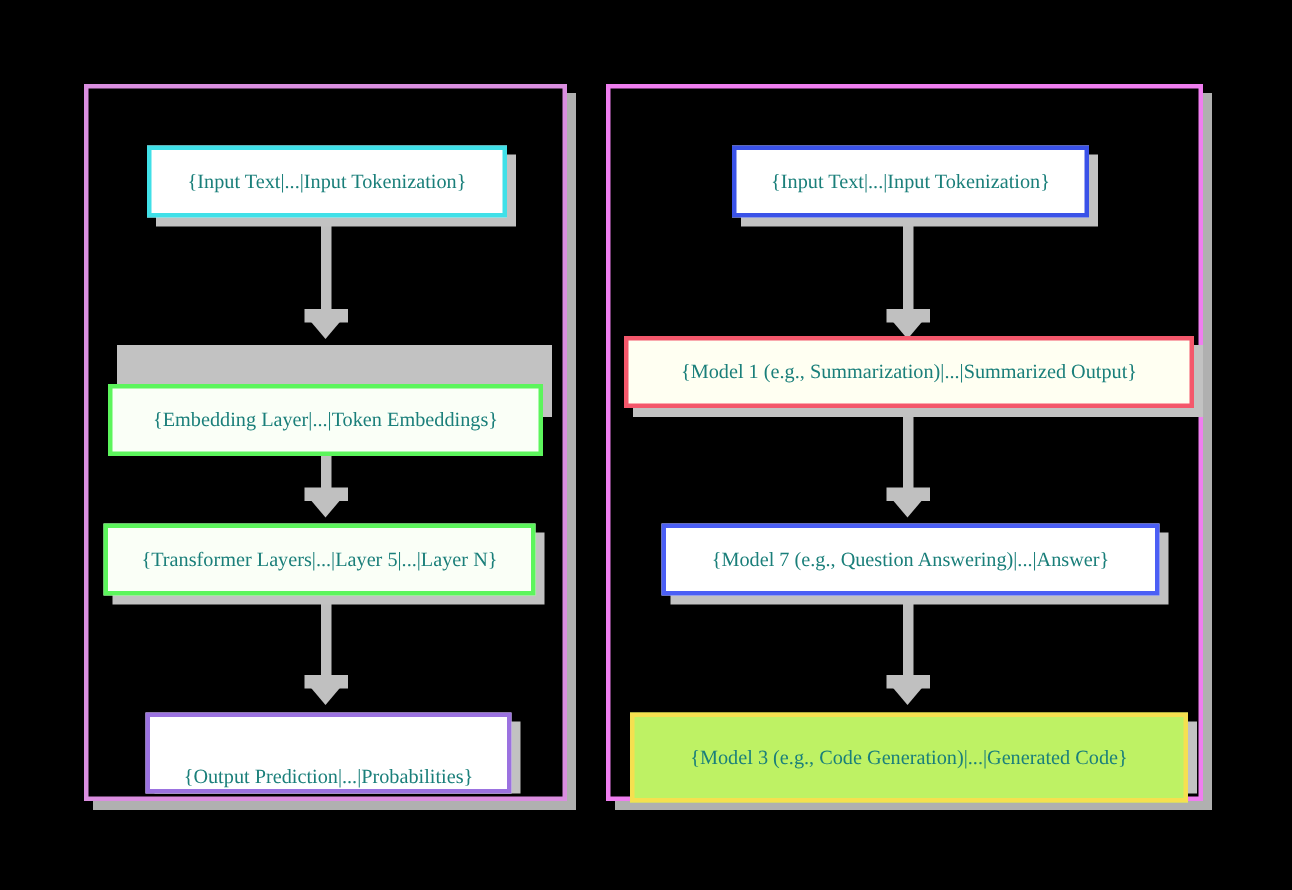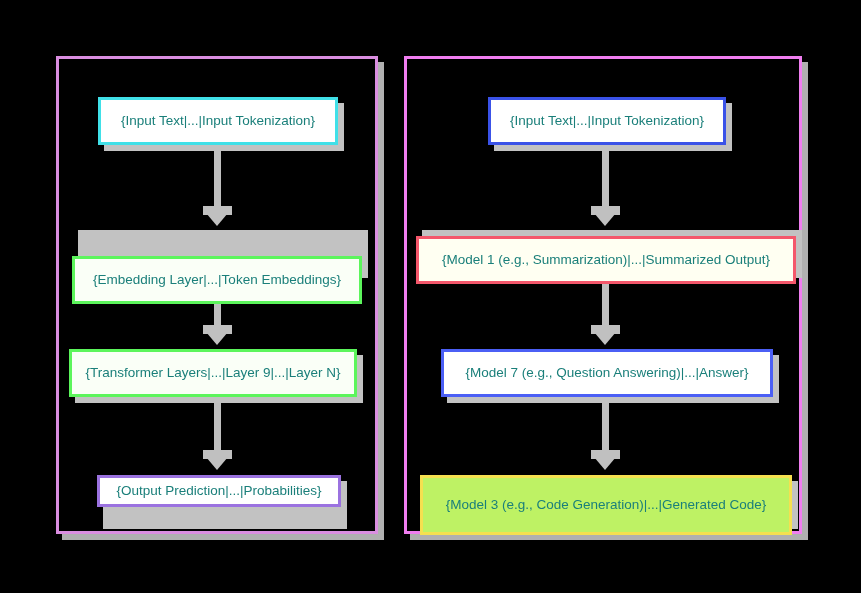--- a/index.html
+++ b/index.html
@@ -6,21 +6,21 @@
     margin: 0;
     padding: 0;
     background: #000000;
   }
   #canvas {
     position: relative;
     width: 861px;
     height: 593px;
     background: #000000;
     overflow: hidden;
-    font-family: Liberation Sans, sans-serif;
+    font-family: Liberation Serif, serif;
   }
 
   
   .panel {
     position: absolute;
     box-sizing: border-box;
     background: #000000;
     border-style: solid;
     border-width: 3px;
   }
@@ -110,25 +110,25 @@
     <span class="node-label">{Input Text|...|Input Tokenization}</span>
   </div>
 
   <div class="node-shadow" style="left:78px; top:230px; width:290px; height:48px;"></div>
   <div class="node" style="left:72px; top:224px; width:290px; height:48px; border-color:#5cf55c; background:#fafff7;margin-top:32px;">
     <span class="node-label">{Embedding Layer|...|Token Embeddings}</span>
   </div>
 
   <div class="node-shadow" style="left:75px; top:355px; width:288px; height:48px;"></div>
   <div class="node" style="left:69px; top:349px; width:288px; height:48px; border-color:#5cf55c; background:#fafff7;">
-    <span class="node-label">{Transformer Layers|...|Layer 9|...|Layer N}</span>
+    <span class="node-label">{Transformer Layers|...|Layer 5|...|Layer N}</span>
   </div>
 
   <div class="node-shadow" style="left:103px; top:481px; width:244px; height:48px;"></div>
-  <div class="node" style="left:97px; top:475px; width:244px; height:32px; border-color:#9b72e0; background:#ffffff;">
+  <div class="node" style="left:97px; top:475px; width:244px; height:54px; border-color:#9b72e0; background:#ffffff;align-items:flex-end;">
     <span class="node-label">{Output Prediction|...|Probabilities}</span>
   </div>
 
   <div class="panel-shadow" style="left:410px; top:62px; width:398px; height:478px;"></div>
   <div class="panel" id="panel-right" style="left: 404px; top: 56px; width: 398px; height: 478px; border-color: rgb(240, 126, 240);"></div>
 
   <div class="edge">
     <div class="edge-line" style="left:602px; top:148px; height:66px;"></div>
     <div class="edge-bar" style="left:591px; top:206px; width:29px;"></div>
     <div class="edge-head" style="left:594px; top:213px;"></div>
@@ -145,21 +145,21 @@
     <div class="edge-bar" style="left:591px; top:450px; width:29px;"></div>
     <div class="edge-head" style="left:594px; top:457px;"></div>
   </div>
 
   <div class="node-shadow" style="left:494px; top:103px; width:238px; height:48px;"></div>
   <div class="node" style="left:488px; top:97px; width:238px; height:48px; border-color:#3a52e8; background:#ffffff;">
     <span class="node-label">{Input Text|...|Input Tokenization}</span>
   </div>
 
   <div class="node-shadow" style="left:422px; top:230px; width:380px; height:48px;"></div>
-  <div class="node" style="left:416px; top:236px; width:380px; height:48px; border-color:#f4576b; background:#fffff2;">
+  <div class="node" style="left:416px; top:224px; width:380px; height:48px; border-color:#f4576b; background:#fffff2;">
     <span class="node-label">{Model 1 (e.g., Summarization)|...|Summarized Output}</span>
   </div>
 
   <div class="node-shadow" style="left:447px; top:355px; width:332px; height:48px;"></div>
   <div class="node" style="left:441px; top:349px; width:332px; height:48px; border-color:#4b5ff5; background:#ffffff;">
     <span class="node-label">{Model 7 (e.g., Question Answering)|...|Answer}</span>
   </div>
 
   <div class="node-shadow" style="left:426px; top:481px; width:372px; height:48px;"></div>
   <div class="node" style="left:420px; top:475px; width:372px; height:60px; border-color:#f5e050; background:#bef264;">

